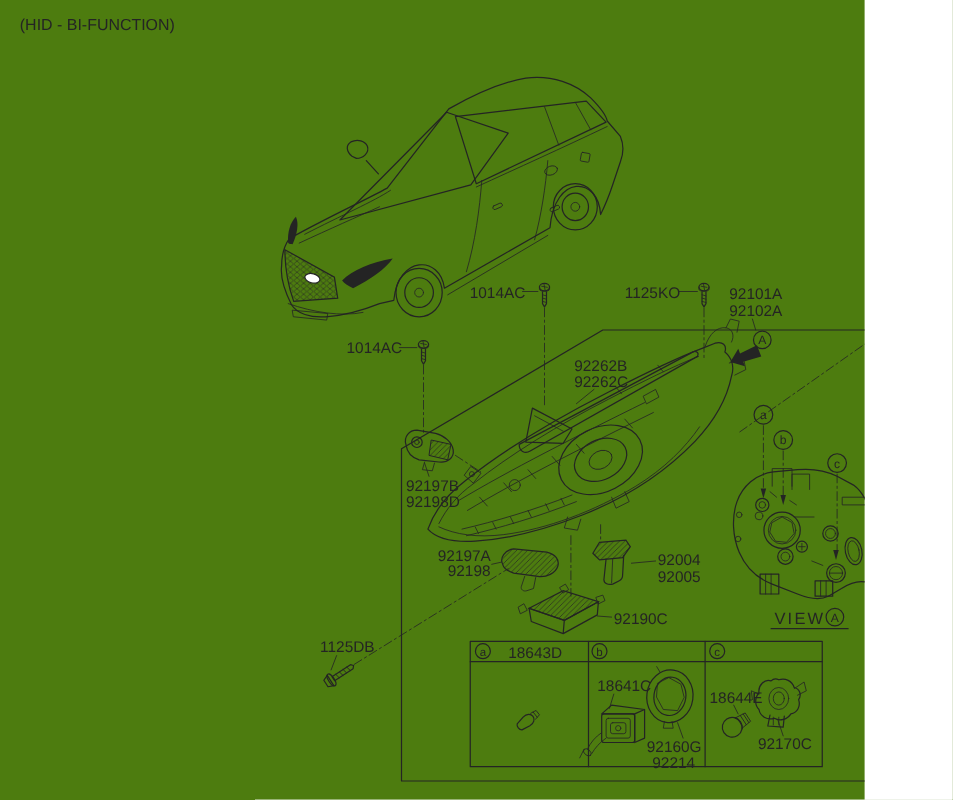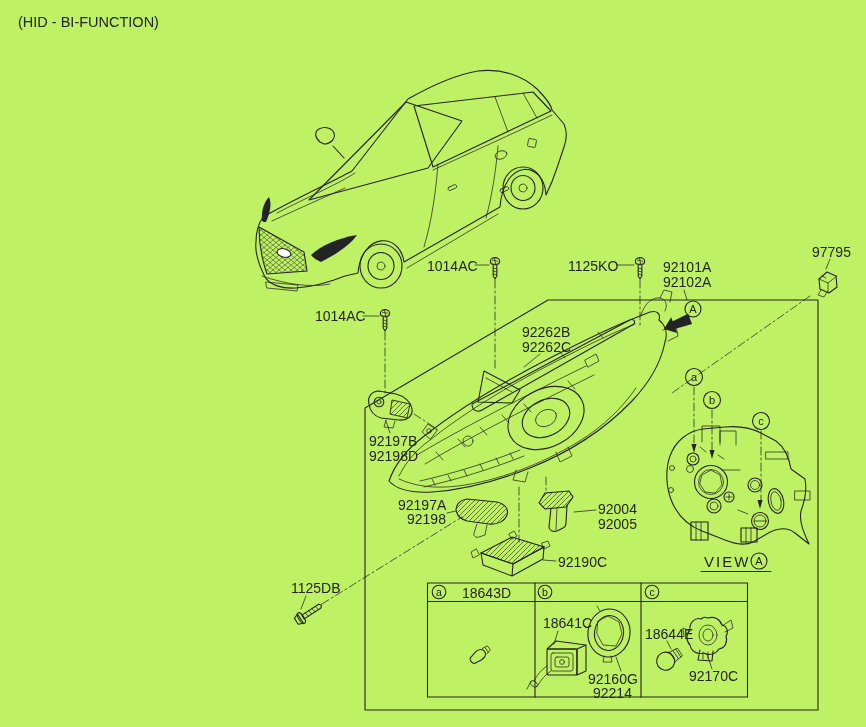--- a/index.html
+++ b/index.html
@@ -1,16 +1,16 @@
 <!DOCTYPE html>
 <html><head>
 <meta charset="utf-8">
 <style>
   html,body{margin:0;padding:0;background:#ffffff;}
-  .stage{position:relative;width:866px;height:727px;background:#bef264;overflow:hidden;
+  .stage{position:relative;width:786px;height:727px;background:#4d7c0f;overflow:hidden;
          font-family:"Liberation Sans",sans-serif;}
   svg{position:absolute;left:0;top:0;}
   .s  {fill:none;stroke:#242424;stroke-width:1.1;stroke-linejoin:round;stroke-linecap:round;}
   .st {fill:none;stroke:#242424;stroke-width:0.75;stroke-linejoin:round;stroke-linecap:round;}
   .f  {fill:#242424;stroke:none;}
   .wf {fill:#ffffff;stroke:#242424;stroke-width:1.1;stroke-linejoin:round;}
   .dash{stroke-dasharray:8 3 2 3;}
   .lbl{font-size:14px;fill:#242424;}
   .lblv{font-size:15px;fill:#242424;letter-spacing:2px;}
   .ref{font-size:11px;fill:#242424;text-anchor:middle;}

